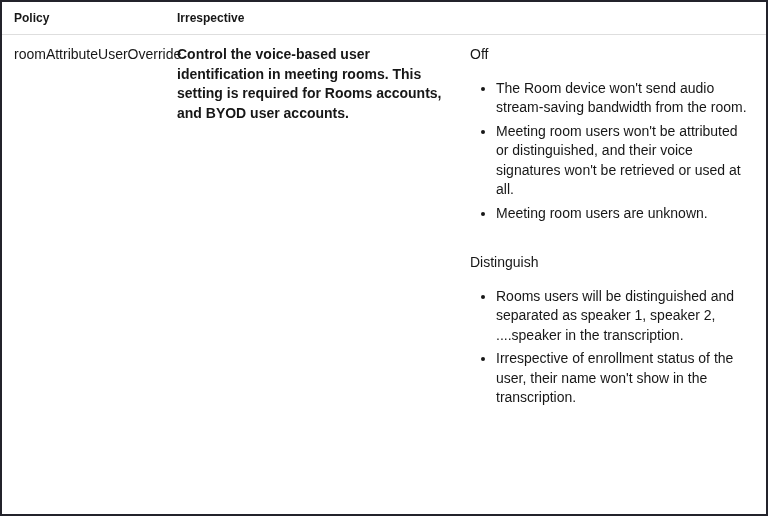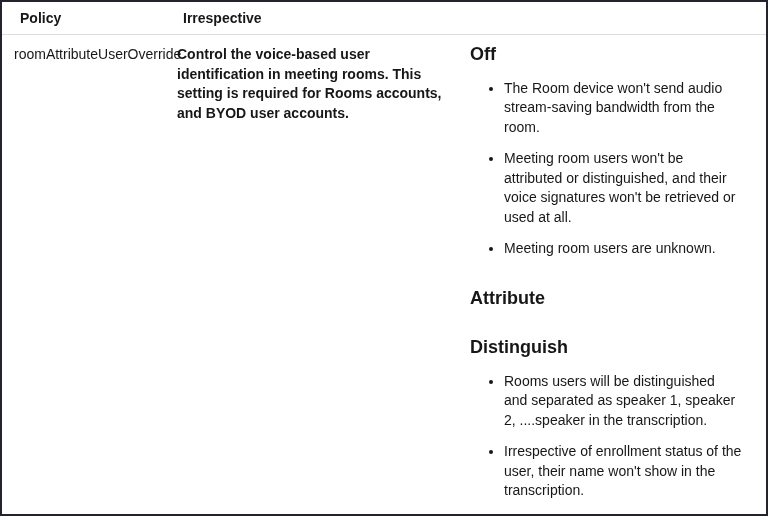--- a/index.html
+++ b/index.html
@@ -15,49 +15,49 @@
     background: #ffffff;
     overflow: hidden;
   }
   .thead {
     display: grid;
     grid-template-columns: 163px 293px 1fr;
     border-bottom: 1px solid #dedede;
   }
   .th {
     font-weight: bold;
-    font-size: 14px;
+    font-size: 12px;
     line-height: 15px;
-    padding: 9px 6px 8px 18px;
+    padding: 9px 6px 8px 12px;
     white-space: nowrap;
   }
   .trow {
     display: grid;
     grid-template-columns: 163px 293px 1fr;
     align-items: start;
   }
   .td {
     font-size: 14px;
     line-height: 19.5px;
     padding: 10px 6px 0 12px;
   }
   .td-policy { white-space: nowrap; padding-right: 0; }
   .td-desc { padding-right: 8px; font-weight: bold; }
   .td-values { padding-right: 12px; }
   .vs-heading {
-    font-weight: bold;
-    font-size: 18px;
+    font-weight: normal;
+    font-size: 14px;
     line-height: 19.5px;
   }
   .vs-list {
     margin: 14px 0 0 0;
     padding: 0 0 0 22px;
   }
   .vs-list li {
-    margin: 12px;
+    margin: 4px;
     padding: 0;
   }
   .value-section + .value-section { margin-top: 30px; }
 </style>
 </head>
 <body>
 
 <div class="frame">
 
   <div class="thead">
@@ -76,21 +76,20 @@
       <div class="value-section">
         <div class="vs-heading">Off</div>
         <ul class="vs-list">
           <li>The Room device won't send audio stream-saving bandwidth from the room.</li>
           <li>Meeting room users won't be attributed or distinguished, and their voice signatures won't be retrieved or used at all.</li>
           <li>Meeting room users are unknown.</li>
         </ul>
       </div>
 
       <div class="value-section">
-        <div class="vs-heading">Attribute</div>
       </div>
 
       <div class="value-section">
         <div class="vs-heading">Distinguish</div>
         <ul class="vs-list">
           <li>Rooms users will be distinguished and separated as speaker 1, speaker 2, ....speaker in the transcription.</li>
           <li>Irrespective of enrollment status of the user, their name won't show in the transcription.</li>
         </ul>
       </div>
 

